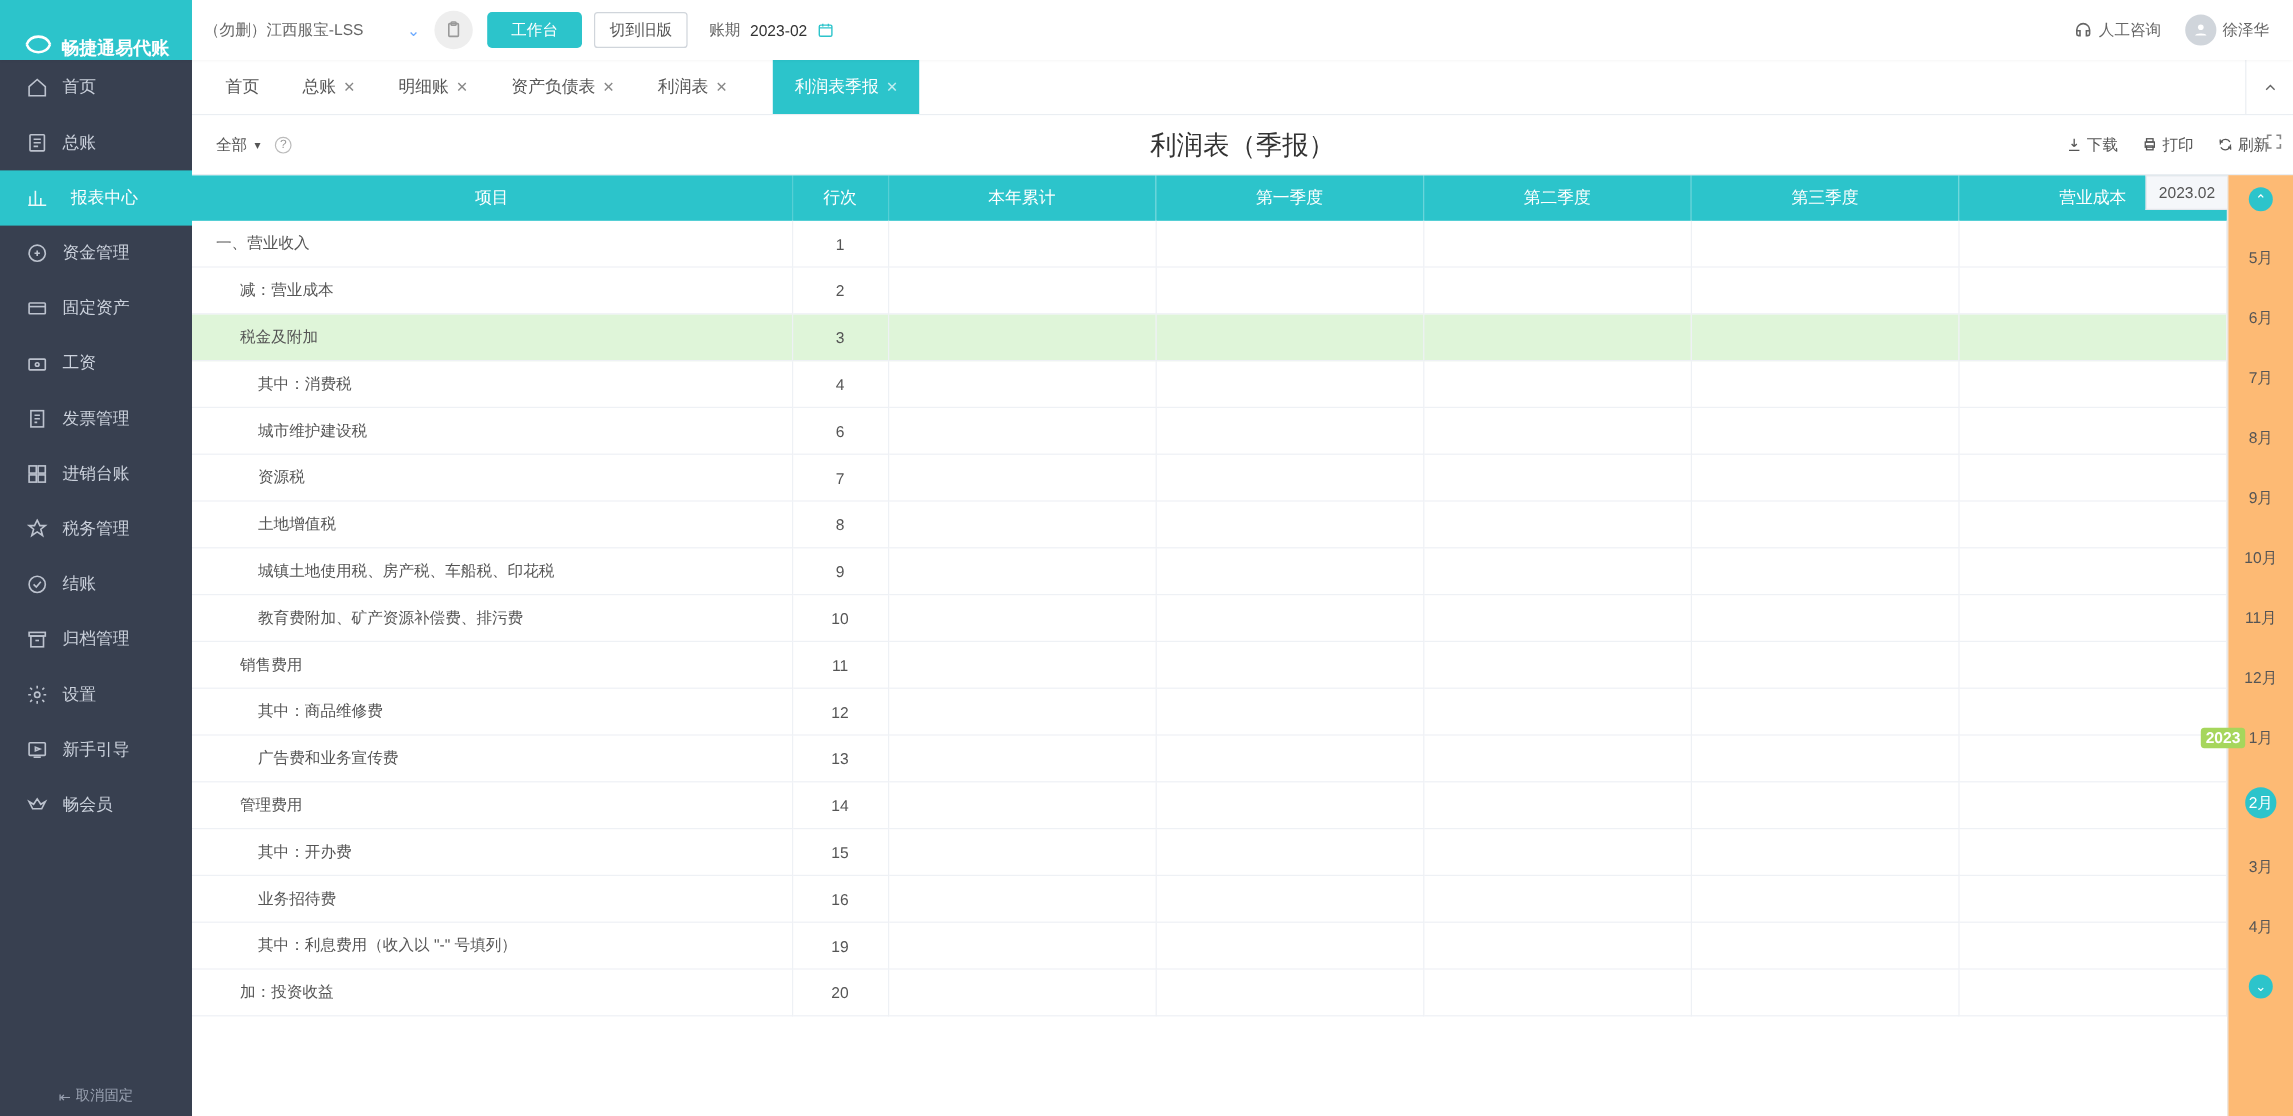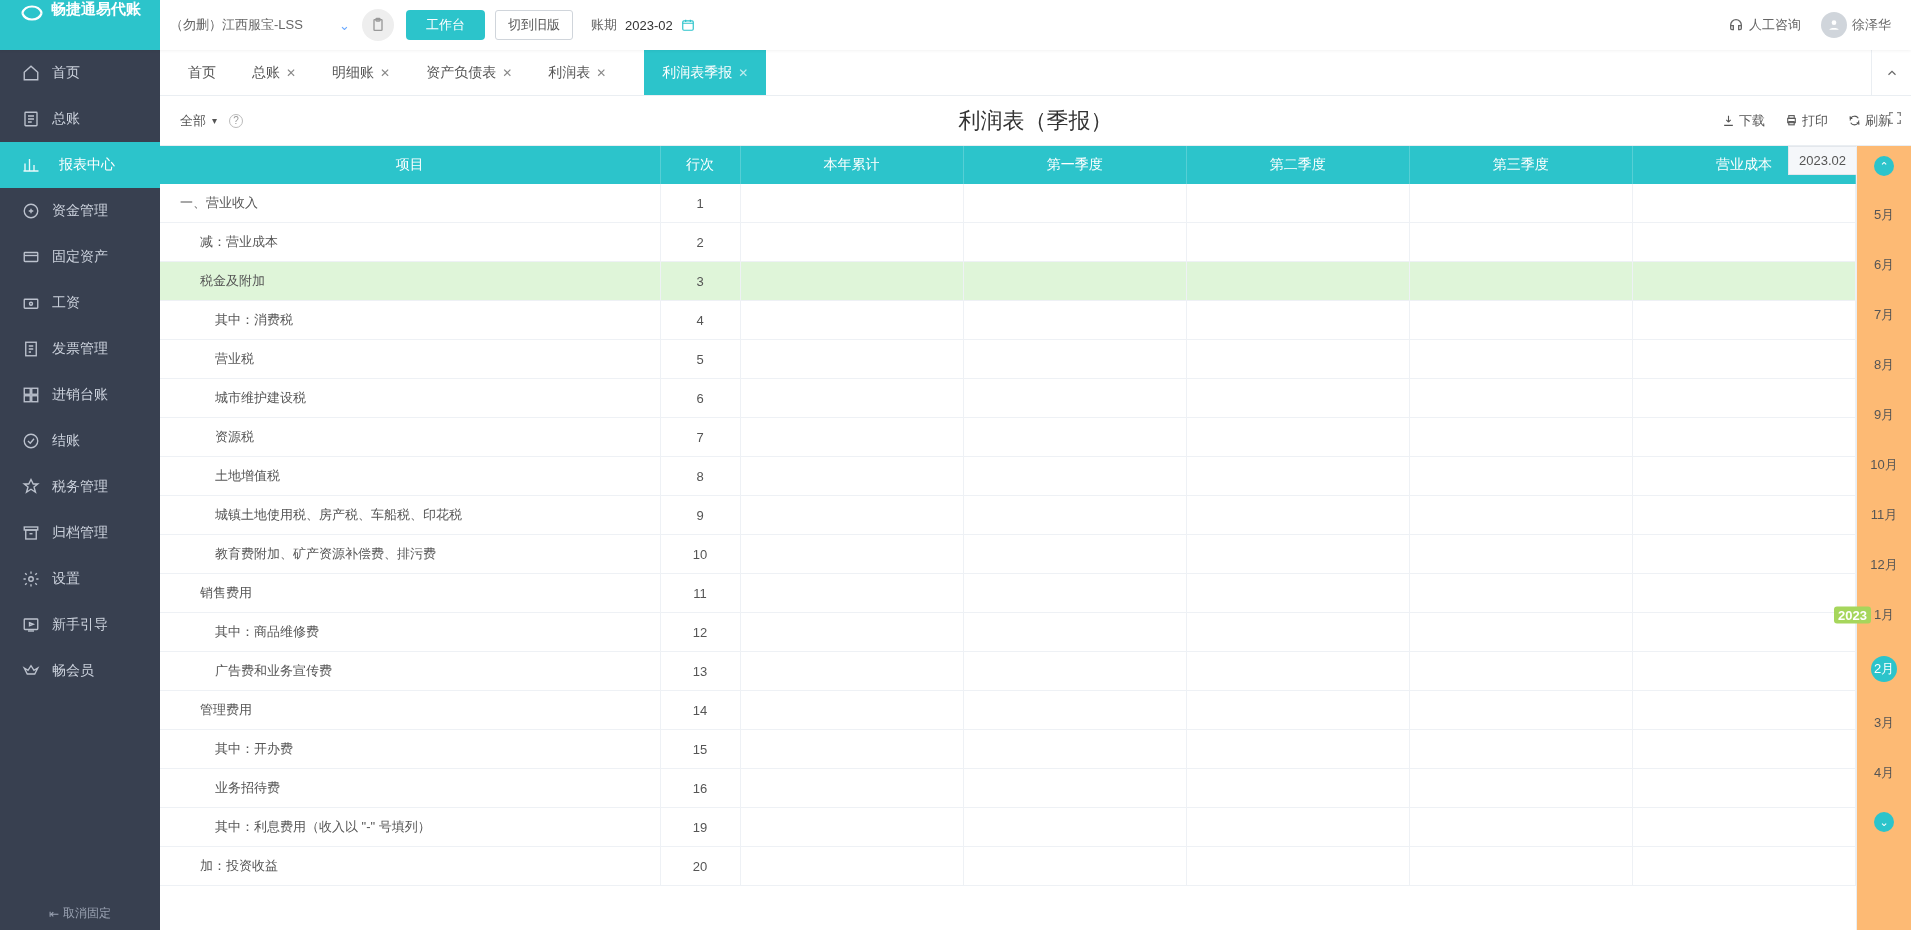--- a/index.html
+++ b/index.html
@@ -1,20 +1,20 @@
 <!DOCTYPE html>
 <html><head>
 <meta charset="utf-8">
 <style>
 * { margin: 0; padding: 0; box-sizing: border-box; }
 body { font-family: "Microsoft YaHei", "PingFang SC", sans-serif; font-size: 13px; background: #f5f7fa; color: #333; overflow: hidden; width: 1911px; height: 930px; }
 
 
 .header { height: 50px; background: #fff; display: flex; align-items: center; box-shadow: 0 1px 3px rgba(0,0,0,0.05); position: relative; z-index: 10; }
-.logo-area { width: 160px; height: 50px; background: #2cc4cb; display: flex; align-items: flex-start; justify-content: center; color: #fff; font-weight: bold; font-size: 15px; gap: 6px; }
+.logo-area { width: 160px; height: 50px; background: #2cc4cb; display: flex; align-items: flex-end; justify-content: center; color: #fff; font-weight: bold; font-size: 15px; gap: 6px; }
 .logo-area svg { width: 26px; height: 26px; }
 .company-select { margin-left: 10px; color: #666; display: flex; align-items: center; gap: 6px; font-size: 13px; cursor: pointer; min-width: 180px; }
 .company-select .chev { color: #6aa9ff; margin-left: auto; }
 .clipboard-btn { width: 32px; height: 32px; border-radius: 50%; background: #eee; display: flex; align-items: center; justify-content: center; margin: 0 12px; cursor: pointer; }
 .btn-primary { background: #2cc4cb; color: #fff; padding: 6px 20px; border-radius: 4px; cursor: pointer; font-size: 13px; }
 .btn-outline { border: 1px solid #d0d5db; color: #555; padding: 5px 12px; border-radius: 3px; cursor: pointer; font-size: 13px; margin-left: 10px; background: #fff; }
 .period { margin-left: 18px; color: #666; display: flex; align-items: center; gap: 8px; font-size: 13px; }
 .period .date { cursor: pointer; color: #4a6; }
 .header-right { margin-left: auto; display: flex; align-items: center; gap: 20px; padding-right: 20px; color: #666; }
 .header-right .item { display: flex; align-items: center; gap: 5px; cursor: pointer; }
@@ -193,33 +193,33 @@
           <rect x="13" y="3" width="8" height="8"></rect>
           <rect x="3" y="13" width="8" height="8"></rect>
           <rect x="13" y="13" width="8" height="8"></rect>
         </svg>
       </span>
       <span>进销台账</span>
     </div>
     <div class="nav-item">
       <span class="nav-icn">
         <svg width="18" height="18" viewBox="0 0 24 24" fill="none" stroke="currentColor" stroke-width="1.8">
+          <path d="M12 2l3 6h6l-5 4 2 7-6-4-6 4 2-7-5-4h6z"></path>
+        </svg>
+      </span>
+      <span>税务管理</span>
+    </div>
+    <div class="nav-item">
+      <span class="nav-icn">
+        <svg width="18" height="18" viewBox="0 0 24 24" fill="none" stroke="currentColor" stroke-width="1.8">
           <circle cx="12" cy="12" r="9"></circle>
           <path d="M8 12l3 3 5-6"></path>
         </svg>
       </span>
       <span>结账</span>
-    </div>
-    <div class="nav-item">
-      <span class="nav-icn">
-        <svg width="18" height="18" viewBox="0 0 24 24" fill="none" stroke="currentColor" stroke-width="1.8">
-          <path d="M12 2l3 6h6l-5 4 2 7-6-4-6 4 2-7-5-4h6z"></path>
-        </svg>
-      </span>
-      <span>税务管理</span>
     </div>
     <div class="nav-item">
       <span class="nav-icn">
         <svg width="18" height="18" viewBox="0 0 24 24" fill="none" stroke="currentColor" stroke-width="1.8">
           <rect x="3" y="4" width="18" height="4"></rect>
           <rect x="5" y="8" width="14" height="12"></rect>
           <path d="M10 13h4"></path>
         </svg>
       </span>
       <span>归档管理</span>
@@ -370,29 +370,20 @@
           <tr>
             <td class="indent-2">其中：消费税</td>
             <td>4</td>
             <td class="num"></td>
             <td class="num"></td>
             <td class="num"></td>
             <td class="num"></td>
             <td class="num"></td>
           </tr>
           <tr>
-            <td class="indent-2">营业税</td>
-            <td>5</td>
-            <td class="num"></td>
-            <td class="num"></td>
-            <td class="num"></td>
-            <td class="num"></td>
-            <td class="num"></td>
-          </tr>
-          <tr>
             <td class="indent-2">城市维护建设税</td>
             <td>6</td>
             <td class="num"></td>
             <td class="num"></td>
             <td class="num"></td>
             <td class="num"></td>
             <td class="num"></td>
           </tr>
           <tr>
             <td class="indent-2">资源税</td>

